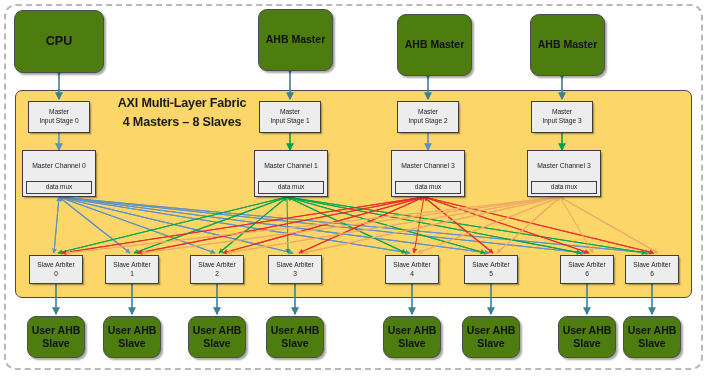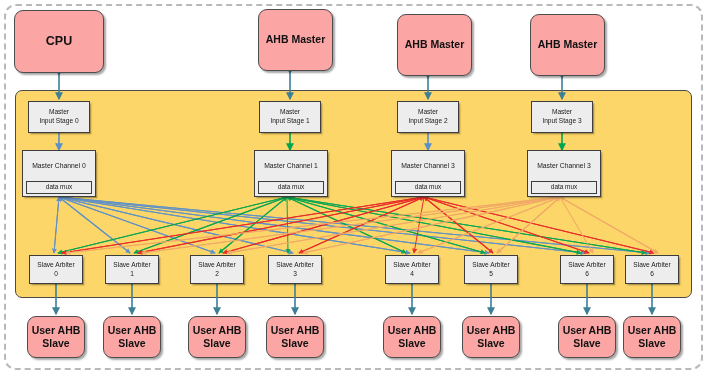--- a/index.html
+++ b/index.html
@@ -15,21 +15,21 @@
   
   .fabric{
     position:absolute;left:15px;top:90px;width:677px;height:208px;
     background:#fcd668;border:1.5px solid #4a4a4a;border-radius:7px;
     box-sizing:border-box;
   }
 
   
   .blk3d{
     position:absolute;box-sizing:border-box;
-    background:#fca5a5;
+    background:#4d7c0f;
     border:1.5px solid #4d4d4d;border-radius:9px;
     box-shadow:2px 2px 2px rgba(0,0,0,.35);
     display:flex;align-items:center;justify-content:center;
     text-align:center;font-weight:bold;font-size:10.5px;color:#111;
     line-height:1.25;
   }
   .blk3d.big{font-size:12.5px;}
 
   
   .ibox{
@@ -180,20 +180,22 @@
       <line x1="587" y1="285" x2="587" y2="314" marker-start="url(#ahA)" marker-end="url(#ahA)"></line>
       <line x1="652" y1="285" x2="652" y2="314" marker-start="url(#ahA)" marker-end="url(#ahA)"></line>
     </g>
   </svg>
 
   <div class="blk3d big" style="left:14px;top:10px;width:90px;height:63px;">CPU</div>
   <div class="blk3d" style="left:258px;top:9px;width:75px;height:62px;">AHB Master</div>
   <div class="blk3d" style="left:397px;top:14px;width:75px;height:62px;">AHB Master</div>
   <div class="blk3d" style="left:530px;top:14px;width:75px;height:62px;">AHB Master</div>
 
+  <div class="fabric-title">AXI Multi-Layer Fabric
+4 Masters  – 8 Slaves</div>
 
   <div class="ibox" style="left:28px;top:101px;width:62px;height:32px;">Master
 Input Stage 0</div>
   <div class="ibox" style="left:259px;top:101px;width:62px;height:32px;">Master
 Input Stage 1</div>
   <div class="ibox" style="left:397px;top:101px;width:62px;height:32px;">Master
 Input Stage 2</div>
   <div class="ibox" style="left:531px;top:101px;width:62px;height:32px;">Master
 Input Stage 3</div>
 

